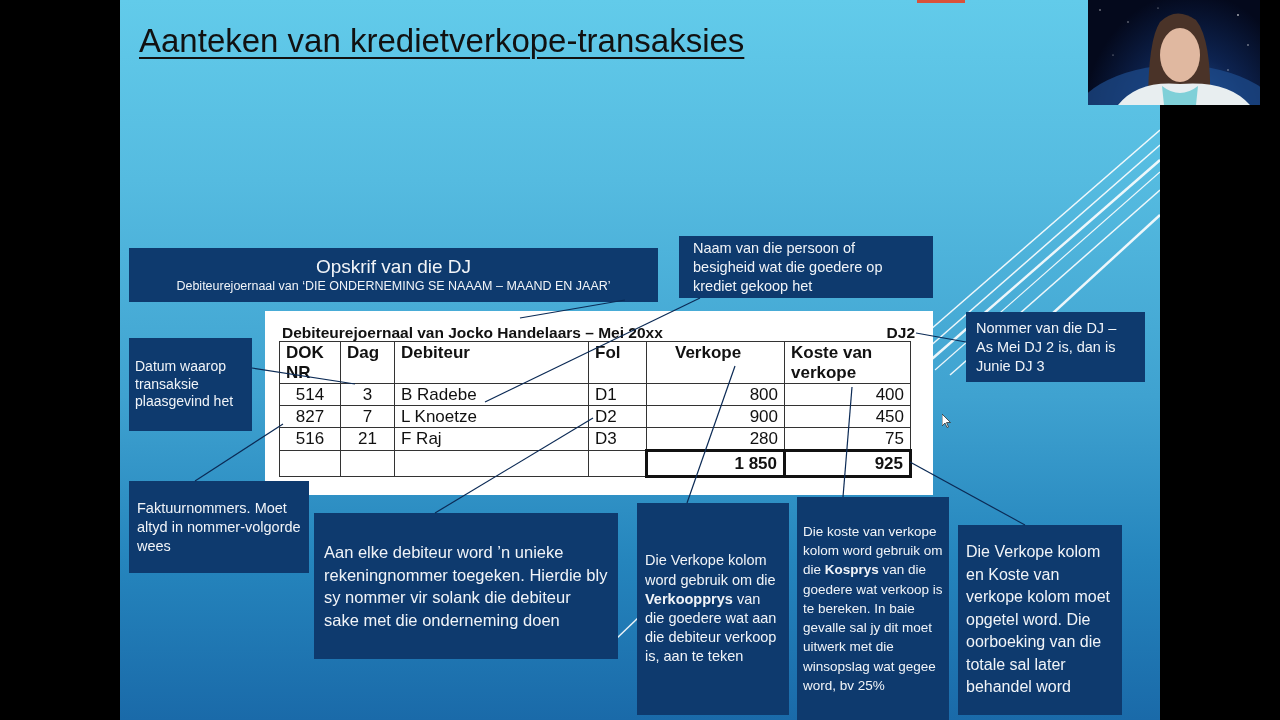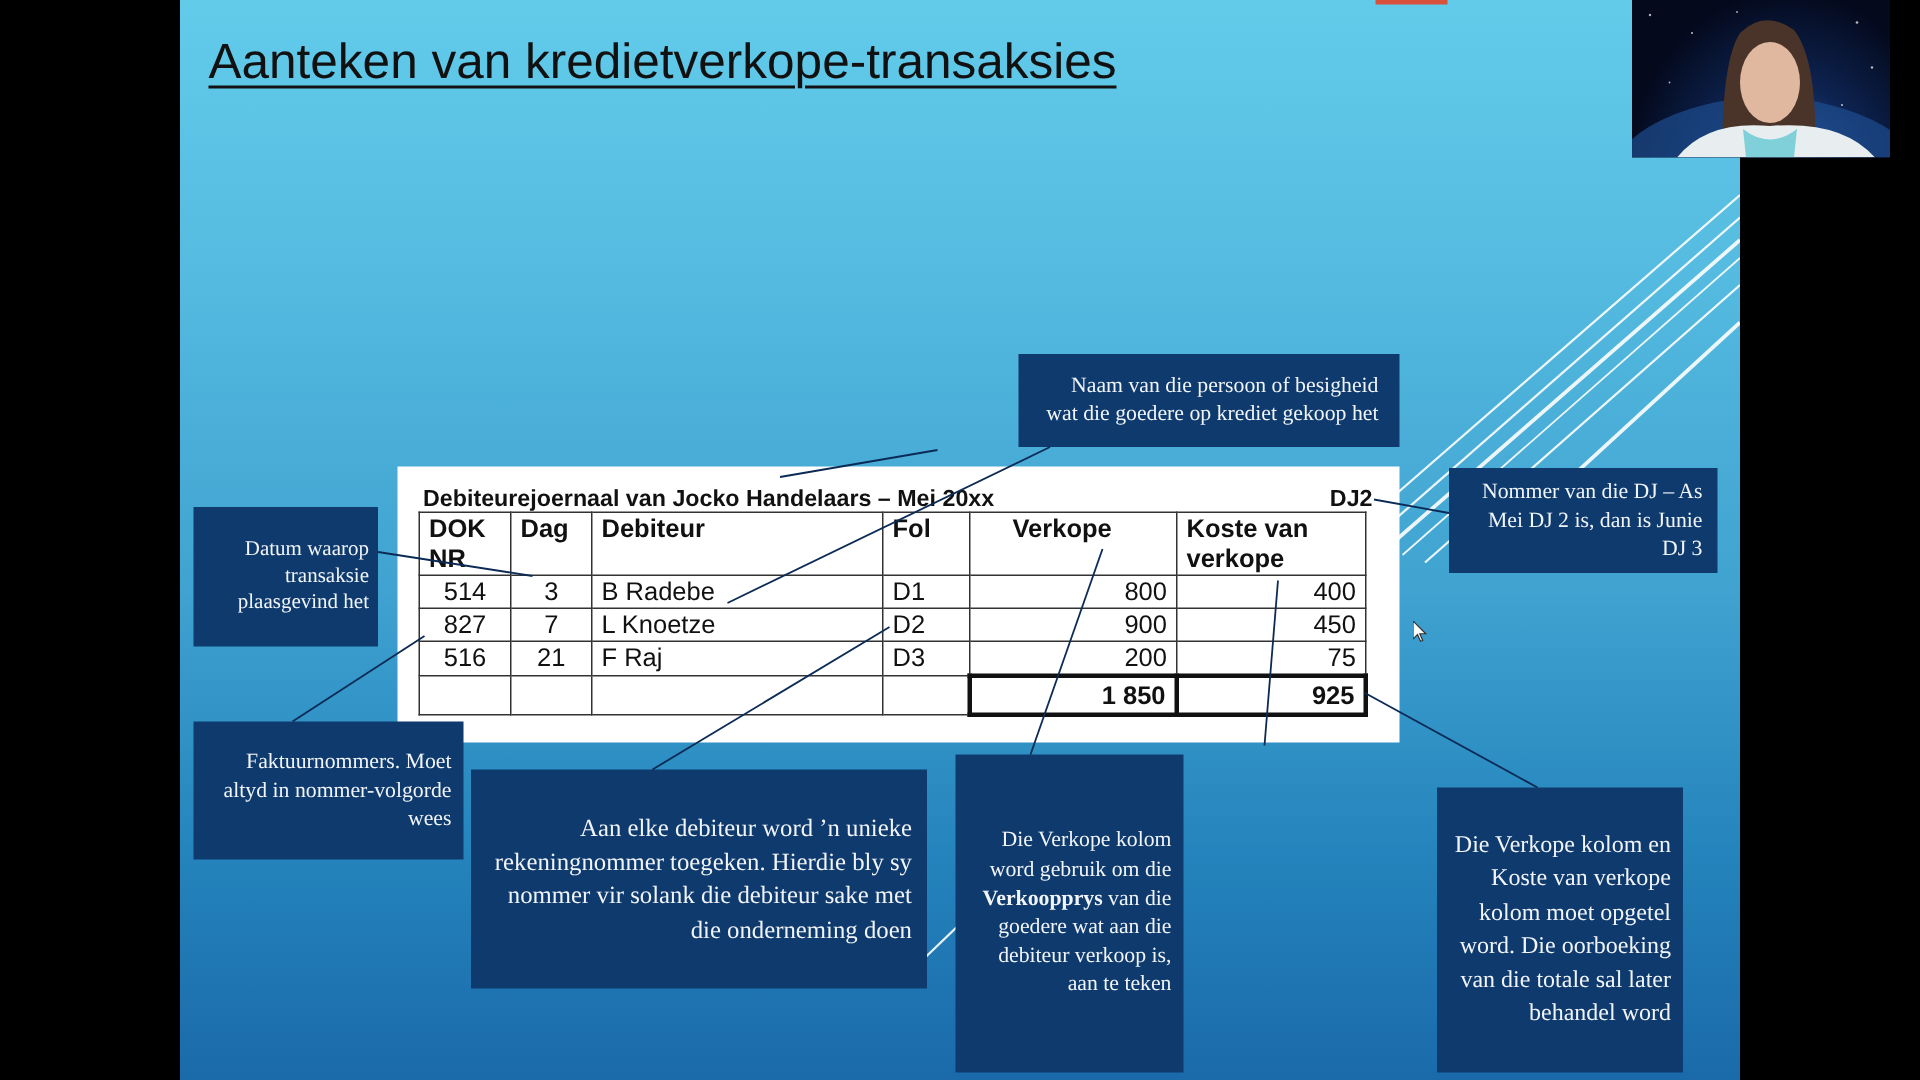--- a/index.html
+++ b/index.html
@@ -10,22 +10,22 @@
   }
   .deco-lines { position:absolute; left:0; top:0; width:1040px; height:720px; pointer-events:none; }
   .red-tab { position:absolute; left:797px; top:0; width:48px; height:3px; background:#d9513a; }
   .title {
     position:absolute; left:19px; top:22px; font-size:33px; color:#111; text-decoration:underline;
     text-decoration-thickness:2px; text-underline-offset:5px; white-space:nowrap;
   }
   .intro { position:absolute; left:19px; top:66px; font-size:27.5px; line-height:38.5px; color:#111; }
   .intro .bold { font-weight:bold; }
   .box {
-    position:absolute; background:#0e3a6e; color:#f1f4f8; text-align:right;
-    font-family:Liberation Serif, serif; box-sizing:border-box; display:flex; flex-direction:column;
+    position:absolute; background:#0e3a6e; color:#f1f4f8; text-align:left;
+    font-family:Liberation Sans, sans-serif; box-sizing:border-box; display:flex; flex-direction:column;
     justify-content:center; align-items:center;
   }
   .box b { font-weight:bold; }
   .table-card { position:absolute; left:145px; top:311px; width:668px; height:184px; background:#fff; }
   .tc-title { position:absolute; left:17px; top:13px; font-weight:bold; font-size:15.5px; color:#111; }
   .tc-num { position:absolute; right:18px; top:13px; font-weight:bold; font-size:15.5px; color:#111; }
   table.dj { position:absolute; left:14px; top:30px; border-collapse:collapse; font-size:17px; color:#111; }
   table.dj td, table.dj th { border:1.5px solid #333; padding:0 6px; height:21px; }
   table.dj th { font-weight:bold; text-align:left; vertical-align:top; line-height:20px; padding-top:1px; }
   table.dj td.c { text-align:center; }
@@ -52,20 +52,24 @@
       <line x1="1040" y1="160" x2="805" y2="365" stroke-width="2.5"></line>
       <line x1="1040" y1="172" x2="815" y2="370" stroke-width="1.2"></line>
       <line x1="1040" y1="190" x2="830" y2="375" stroke-width="1.5"></line>
       <line x1="1040" y1="215" x2="860" y2="380" stroke-width="2.5"></line>
       <line x1="620" y1="520" x2="495" y2="640" stroke-width="1.5"></line>
     </g>
   </svg>
 
   <div class="title">Aanteken van kredietverkope-transaksies</div>
 
+  <div class="box" style="left:9px;top:248px;width:529px;height:54px;">
+    <div style="font-size:19px;line-height:22px;">Opskrif van die DJ</div>
+    <div style="font-size:12.5px;line-height:16px;">Debiteurejoernaal van ‘DIE ONDERNEMING SE NAAAM – MAAND EN JAAR’</div>
+  </div>
 
   <div class="box" style="left:559px;top:236px;width:254px;height:62px;font-size:14.5px;line-height:19px;padding:0 14px;">
     <div>Naam van die persoon of besigheid wat die goedere op krediet gekoop het</div>
   </div>
 
   <div class="box" style="left:846px;top:312px;width:179px;height:70px;font-size:14.5px;line-height:19px;padding:0 10px;">
     <div>Nommer van die DJ – As Mei DJ 2 is, dan is Junie DJ 3</div>
   </div>
 
   <div class="box" style="left:9px;top:338px;width:123px;height:93px;font-size:14px;line-height:17.5px;padding:0 6px;">
@@ -107,21 +111,21 @@
         <td>L Knoetze</td>
         <td>D2</td>
         <td class="r">900</td>
         <td class="r">450</td>
       </tr>
       <tr>
         <td class="c">516</td>
         <td class="c">21</td>
         <td>F Raj</td>
         <td>D3</td>
-        <td class="r">200</td>
+        <td class="r">280</td>
         <td class="r">75</td>
       </tr>
       <tr class="total" style="height:26px">
         <td class="noborder"></td>
         <td class="noborder"></td>
         <td class="noborder"></td>
         <td class="noborder"></td>
         <td class="r" style="border:3px solid #111;">1 850</td>
         <td class="r" style="border:3px solid #111;">925</td>
       </tr>
@@ -138,20 +142,27 @@
   </div>
 
   <div class="box" style="left:517px;top:503px;width:152px;height:212px;font-size:14.5px;line-height:19.2px;padding:0 8px;">
     <div>
       <span>Die Verkope kolom word gebruik om die</span>
       <b>Verkoopprys</b>
       <span>van die goedere wat aan die debiteur verkoop is, aan te teken</span>
     </div>
   </div>
 
+  <div class="box" style="left:677px;top:497px;width:152px;height:223px;font-size:13.5px;line-height:19.3px;padding:0 6px;">
+    <div>
+      <span>Die koste van verkope kolom word gebruik om die</span>
+      <b>Kosprys</b>
+      <span>van die goedere wat verkoop is te bereken. In baie gevalle sal jy dit moet uitwerk met die winsopslag wat gegee word, bv 25%</span>
+    </div>
+  </div>
 
   <div class="box" style="left:838px;top:525px;width:164px;height:190px;font-size:16px;line-height:22.5px;padding:0 8px;">
     <div>Die Verkope kolom en Koste van verkope kolom moet opgetel word. Die oorboeking van die totale sal later behandel word</div>
   </div>
 
   <svg class="connectors" viewBox="0 0 1040 720">
     <g stroke="#0b2a55" stroke-width="1.2" fill="none">
       <line x1="505" y1="300" x2="400" y2="318"></line>
       <line x1="580" y1="298" x2="365" y2="402"></line>
       <line x1="796" y1="333" x2="846" y2="342"></line>

